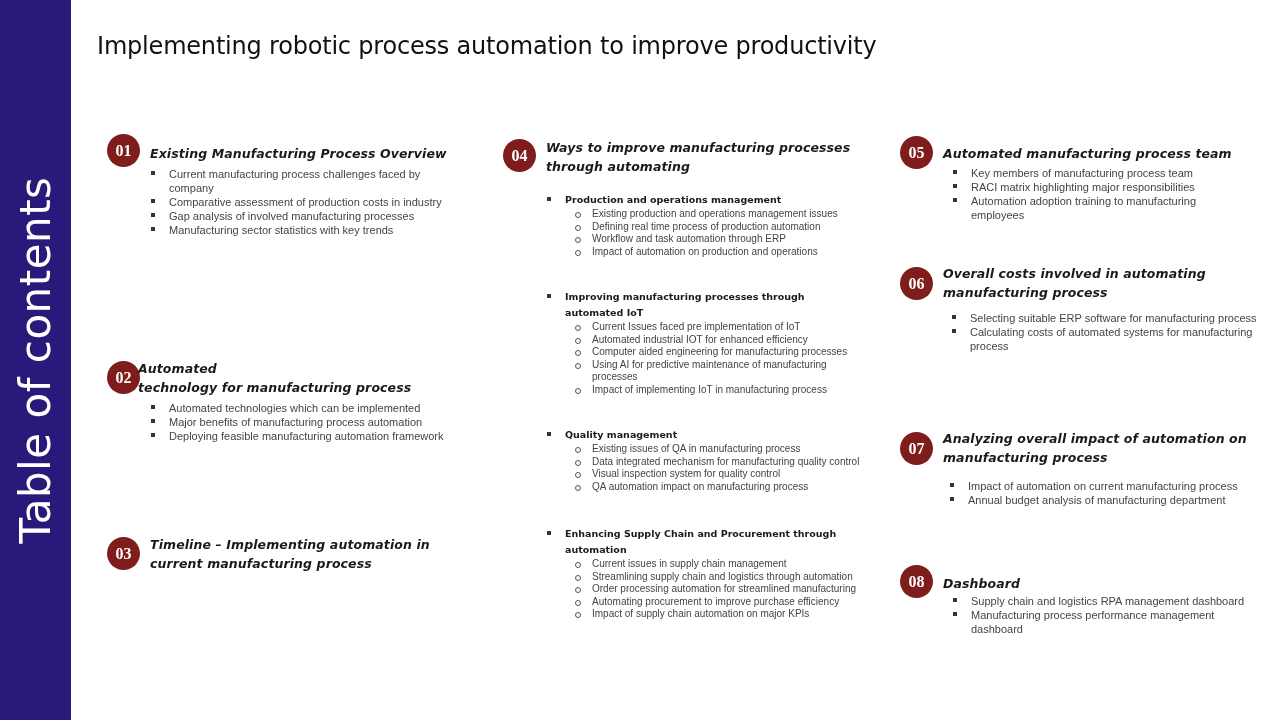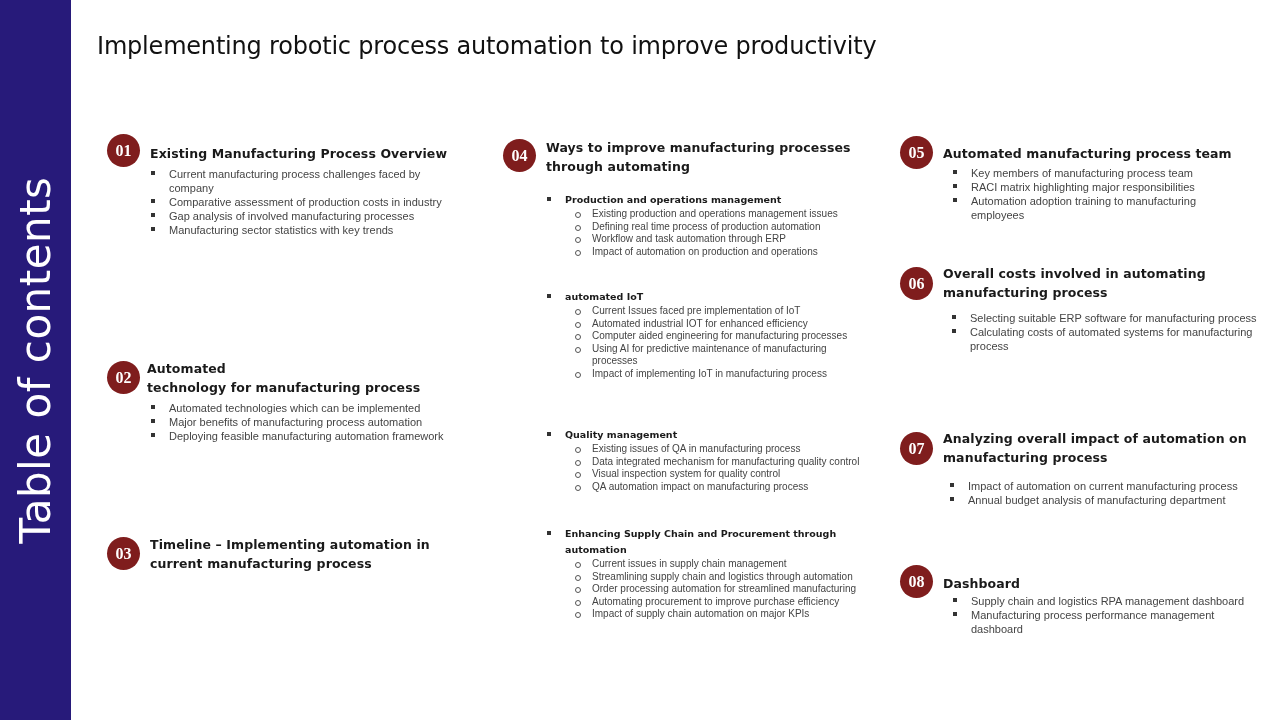--- a/index.html
+++ b/index.html
@@ -25,21 +25,21 @@
     }
 
     .section { position: absolute; }
     .badge {
       position: absolute; width: 33px; height: 33px; border-radius: 50%;
       background: #7f1d1d; color: #fff; font-family: Liberation Serif, serif;
       font-weight: bold; font-size: 16px; display: flex; align-items: center; justify-content: center;
     }
     .sec-title {
       position: absolute; font-family: "DejaVu Sans", sans-serif; font-weight: bold;
-      font-size: 12.5px; line-height: 19px; color: #1a1a1a; letter-spacing: 0.1px;
+      font-size: 12.5px; line-height: 19px; color: #1a1a1a; letter-spacing: 0.1px; font-style: italic;
     }
     ul.bullets { position: absolute; list-style: none; }
     ul.bullets li {
       position: relative; font-size: 11px; line-height: 14px; color: #444;
       padding-left: 19px;
     }
     ul.bullets li::before {
       content: ""; position: absolute; left: 1px; top: 4px; width: 4px; height: 4px; background: #333;
     }
     .sub-group { position: absolute; }
@@ -74,21 +74,21 @@
   <ul class="bullets" style="left:150px;top:167px;width:310px;">
     <li>Current manufacturing process challenges faced by company</li>
     <li>Comparative assessment of production costs in industry</li>
     <li>Gap analysis of involved manufacturing processes</li>
     <li>Manufacturing sector statistics with key trends</li>
   </ul>
 </div>
 
 <div class="section">
   <div class="badge" style="left:107px;top:361px;">02</div>
-  <div class="sec-title" style="left:147px;top:359px;width:320px;">
+  <div class="sec-title" style="left:138px;top:359px;width:320px;">
     <div>Automated</div>
     <div>technology for manufacturing process</div>
   </div>
   <ul class="bullets" style="left:150px;top:401px;width:310px;">
     <li>Automated technologies which can be implemented</li>
     <li>Major benefits of manufacturing process automation</li>
     <li>Deploying feasible manufacturing automation framework</li>
   </ul>
 </div>
 
@@ -112,20 +112,21 @@
     <ul class="circles">
       <li>Existing production and operations management issues</li>
       <li>Defining real time process of production automation</li>
       <li>Workflow and task automation through ERP</li>
       <li>Impact of automation on production and operations</li>
     </ul>
   </div>
 
   <div class="sub-group" style="left:546px;top:289px;width:320px;">
     <div class="sub-head">
+      <div>Improving manufacturing processes through</div>
       <div>automated IoT</div>
     </div>
     <ul class="circles">
       <li>Current Issues faced pre implementation of IoT</li>
       <li>Automated industrial IOT for enhanced efficiency</li>
       <li>Computer aided engineering for manufacturing processes</li>
       <li>Using AI for predictive maintenance of manufacturing processes</li>
       <li>Impact of implementing IoT in manufacturing process</li>
     </ul>
   </div>

